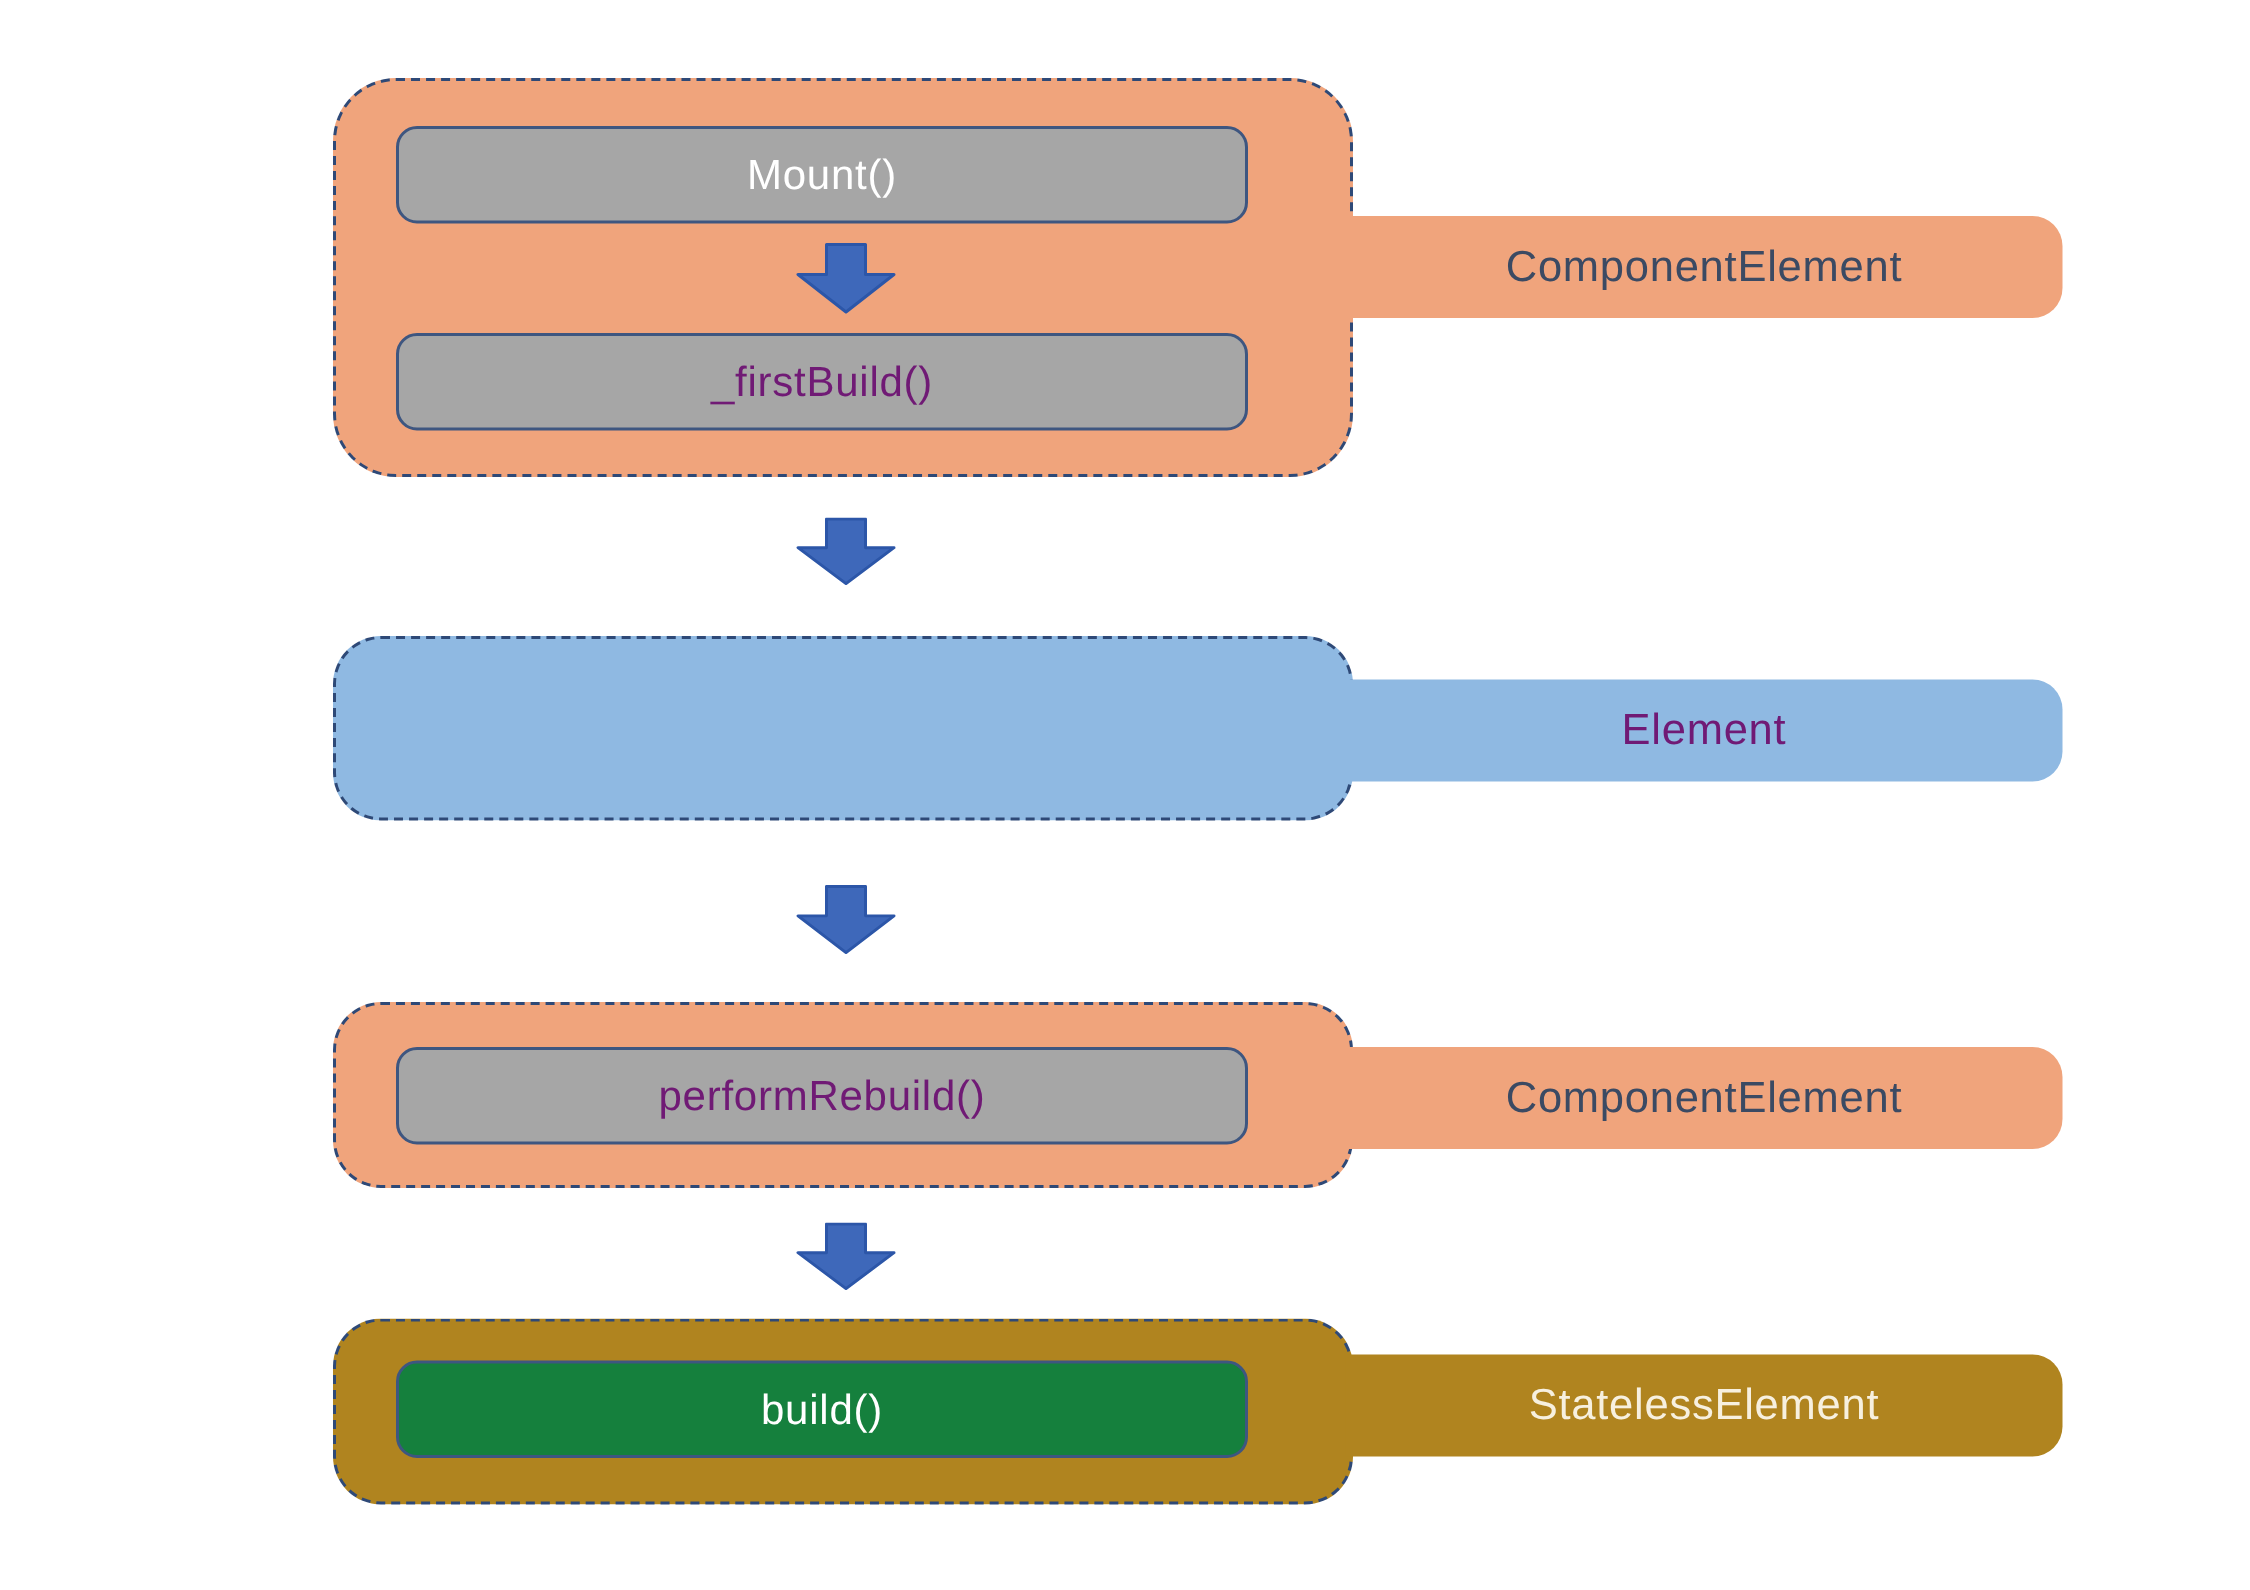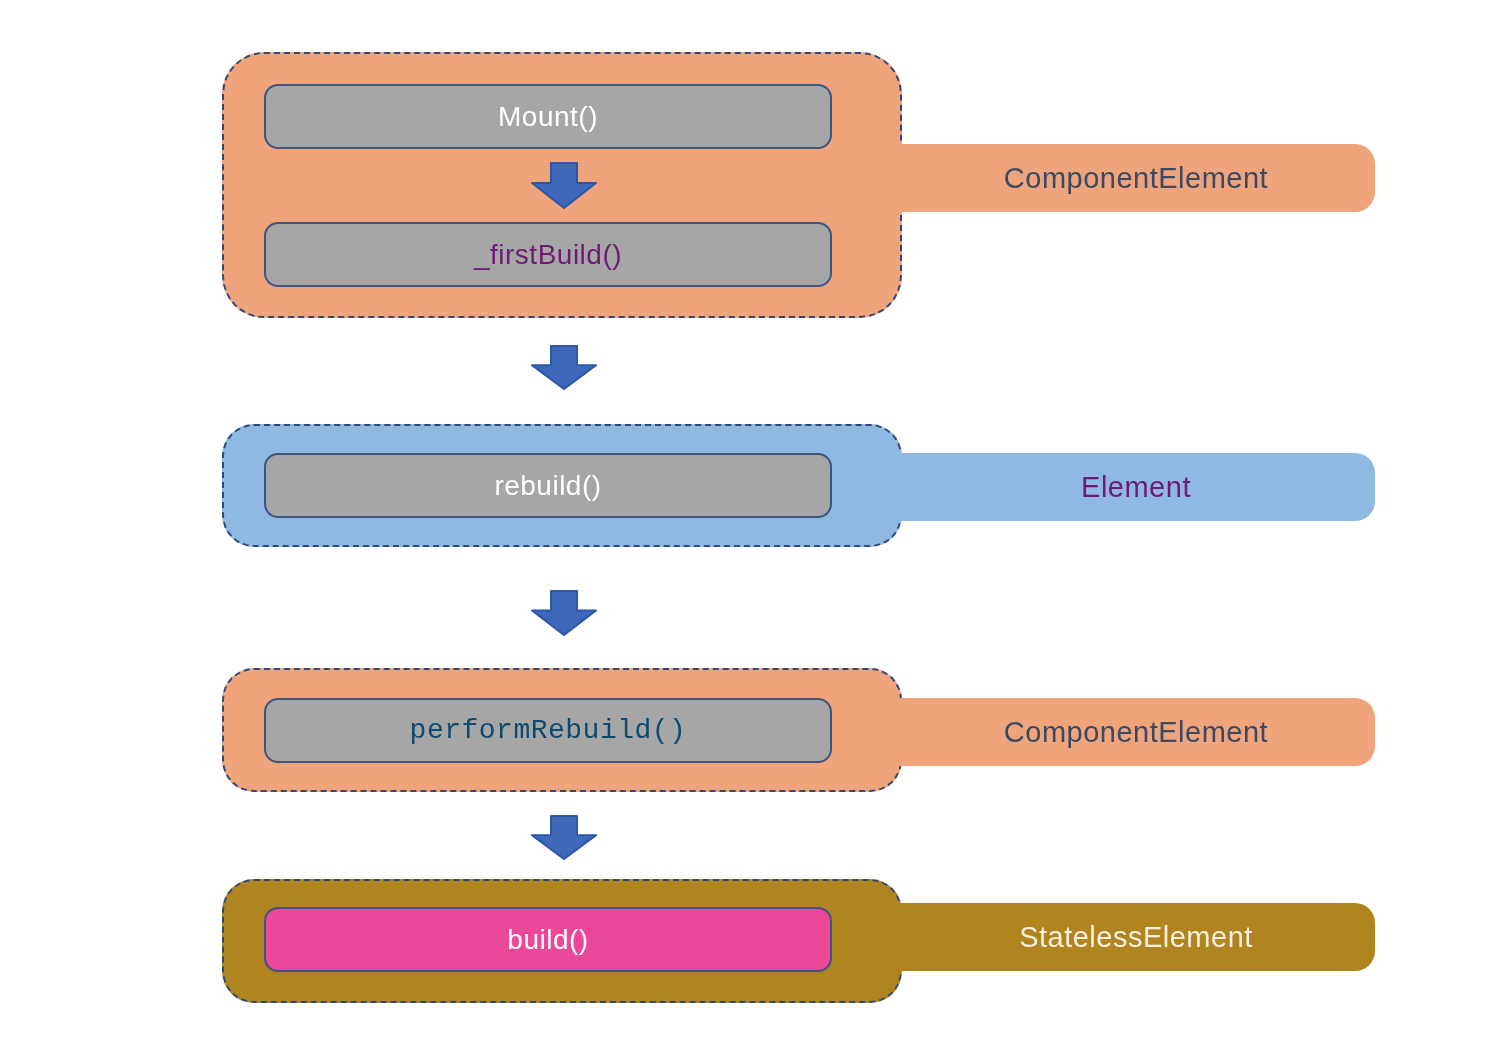--- a/index.html
+++ b/index.html
@@ -100,53 +100,50 @@
   </div>
 
   <div class="abs arrow a2">
     <svg viewBox="0 0 68 48" preserveAspectRatio="none">
       <path d="M21 1 H47 V21 H66 L34 46 L2 21 H21 Z" stroke-width="2" stroke-linejoin="round" style="fill: rgb(62, 104, 186); stroke: rgb(44, 86, 168);"></path>
     </svg>
   </div>
 
   <div class="abs group g2" style="background-color: rgb(143, 185, 226); border-color: rgb(46, 73, 119);"></div>
 
-  <div class="abs method-box mb-rebuild" style="background-color: rgb(166, 166, 166); border-color: rgb(62, 86, 128); color: rgb(255, 255, 255);">
-    <span>rebuild()</span>
-  </div>
 
   <div class="abs class-tab tab2" style="background-color: rgb(143, 185, 226); color: #701a75;">
     <span>Element</span>
   </div>
 
   <div class="abs arrow a3">
     <svg viewBox="0 0 68 48" preserveAspectRatio="none">
       <path d="M21 1 H47 V21 H66 L34 46 L2 21 H21 Z" stroke-width="2" stroke-linejoin="round" style="fill: rgb(62, 104, 186); stroke: rgb(44, 86, 168);"></path>
     </svg>
   </div>
 
   <div class="abs group g3" style="background-color: rgb(240, 164, 124); border-color: rgb(46, 73, 119);"></div>
 
-  <div class="abs method-box mb-perform" style="background-color: rgb(166, 166, 166); border-color: rgb(62, 86, 128); color: #0c4a6e; font-family: Liberation Mono, monospace;">
+  <div class="abs method-box mb-perform" style="background-color: rgb(166, 166, 166); border-color: rgb(62, 86, 128); color: #701a75;">
     <span>performRebuild()</span>
   </div>
 
   <div class="abs class-tab tab3" style="background-color: rgb(240, 164, 124); color: rgb(59, 74, 99);">
     <span>ComponentElement</span>
   </div>
 
   <div class="abs arrow a4">
     <svg viewBox="0 0 68 48" preserveAspectRatio="none">
       <path d="M21 1 H47 V21 H66 L34 46 L2 21 H21 Z" stroke-width="2" stroke-linejoin="round" style="fill: rgb(62, 104, 186); stroke: rgb(44, 86, 168);"></path>
     </svg>
   </div>
 
   <div class="abs group g4" style="background-color: rgb(176, 132, 31); border-color: rgb(46, 73, 119);"></div>
 
-  <div class="abs method-box mb-build" style="background-color: #ec4899; border-color: rgb(62, 86, 128); color: rgb(255, 255, 255);">
+  <div class="abs method-box mb-build" style="background-color: #15803d; border-color: rgb(62, 86, 128); color: rgb(255, 255, 255);">
     <span>build()</span>
   </div>
 
   <div class="abs class-tab tab4" style="background-color: rgb(176, 132, 31); color: rgb(247, 240, 223);">
     <span>StatelessElement</span>
   </div>
 
 </div>
 
 </body></html>

